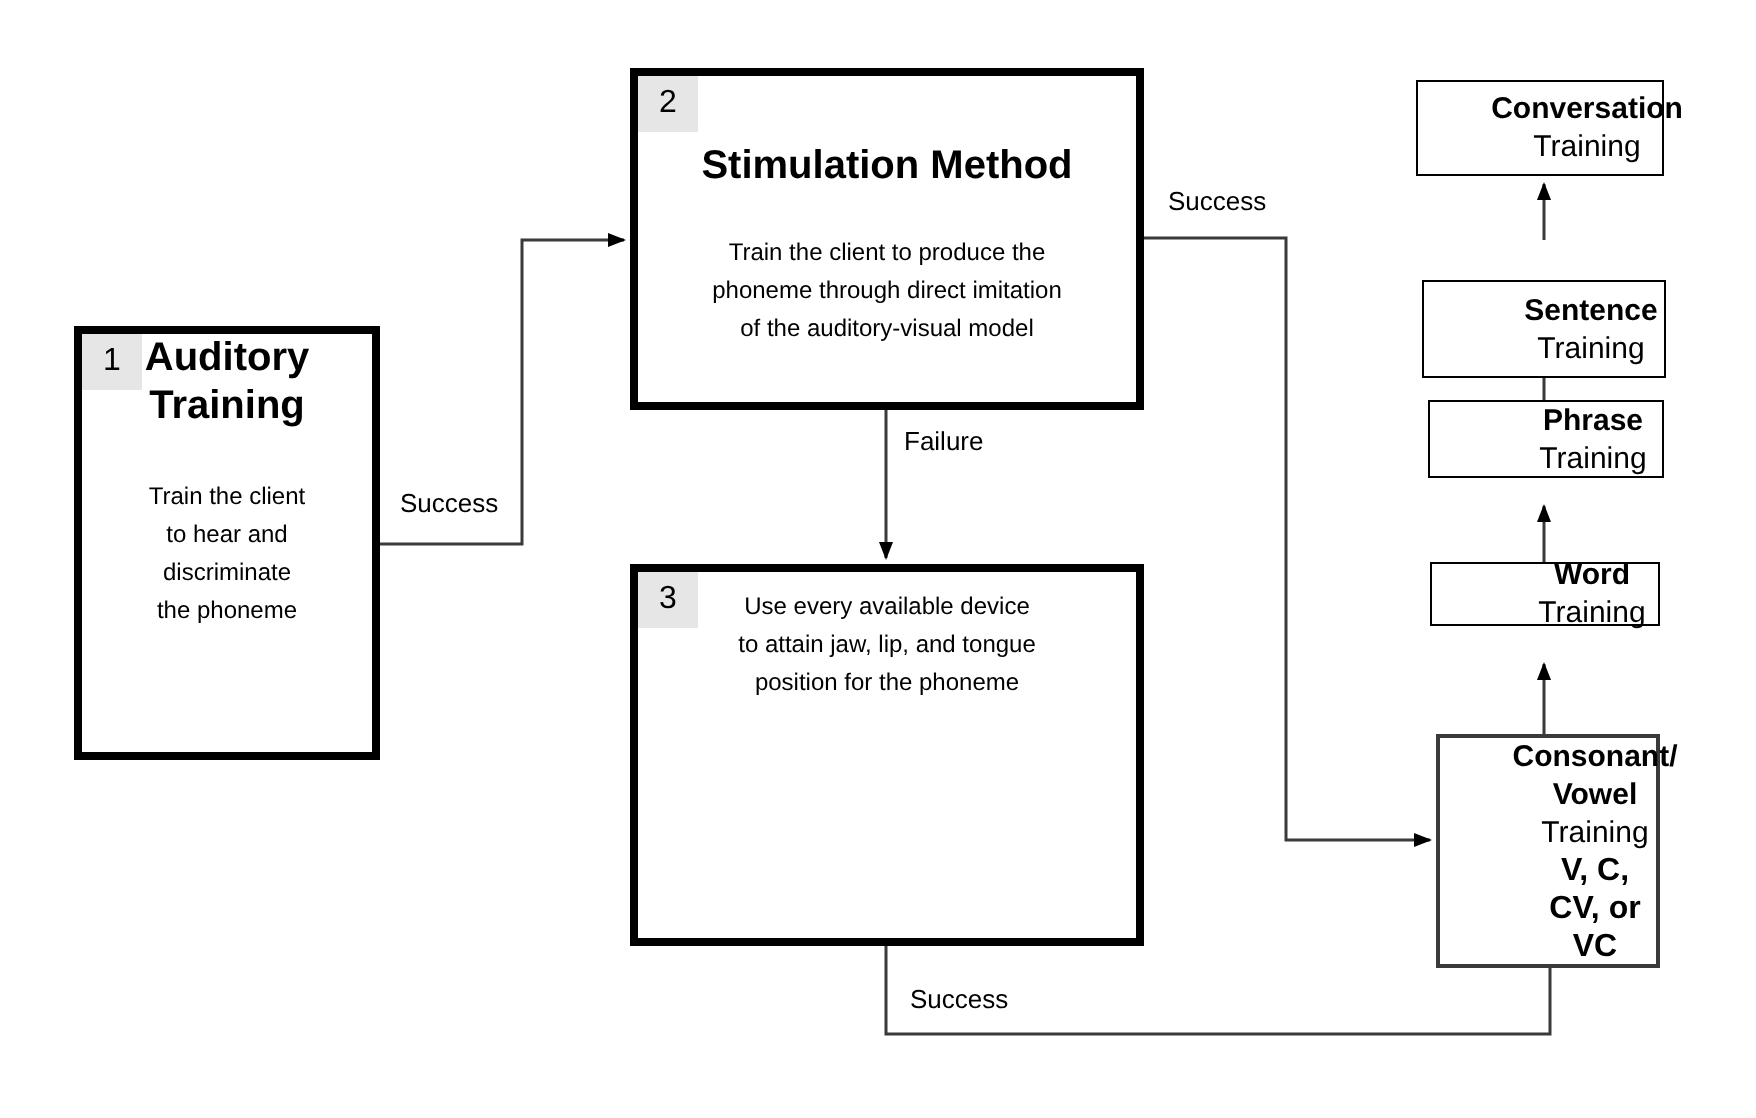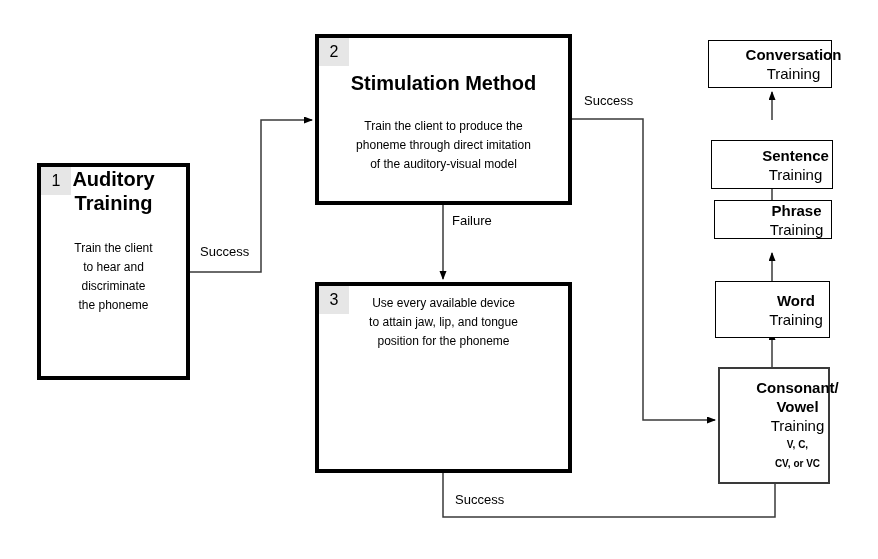--- a/index.html
+++ b/index.html
@@ -64,21 +64,21 @@
     font-size: 15px;
     line-height: 19px;
     white-space: pre-line;
   }
   .stage .sub {
     font-size: 15px;
     line-height: 19px;
   }
   .stage .units {
     font-weight: bold;
-    font-size: 10px;
+    font-size: 16px;
     line-height: 19px;
     white-space: pre-line;
   }
   .cv-box {
     border: 2px solid #3a3a3a;
   }
   .edge-label {
     position: absolute;
     font-size: 13px;
     line-height: 15px;
@@ -141,21 +141,21 @@
   <div class="node stage" style="left:711px; top:120px; width:122px; height:49px;margin-top:20px;">
     <div class="name">Sentence</div>
     <div class="sub">Training</div>
   </div>
 
   <div class="node stage" style="left:714px; top:200px; width:118px; height:39px;">
     <div class="name">Phrase</div>
     <div class="sub">Training</div>
   </div>
 
-  <div class="node stage" style="left:715px; top:281px; width:115px; height:57px;">
+  <div class="node stage" style="left:715px; top:281px; width:115px; height:32px;">
     <div class="name">Word</div>
     <div class="sub">Training</div>
   </div>
 
   <div class="node stage cv-box" style="left:718px; top:367px; width:112px; height:117px;">
     <div class="name">Consonant/
 Vowel</div>
     <div class="sub">Training</div>
     <div class="units">V, C,
 CV, or VC</div>

